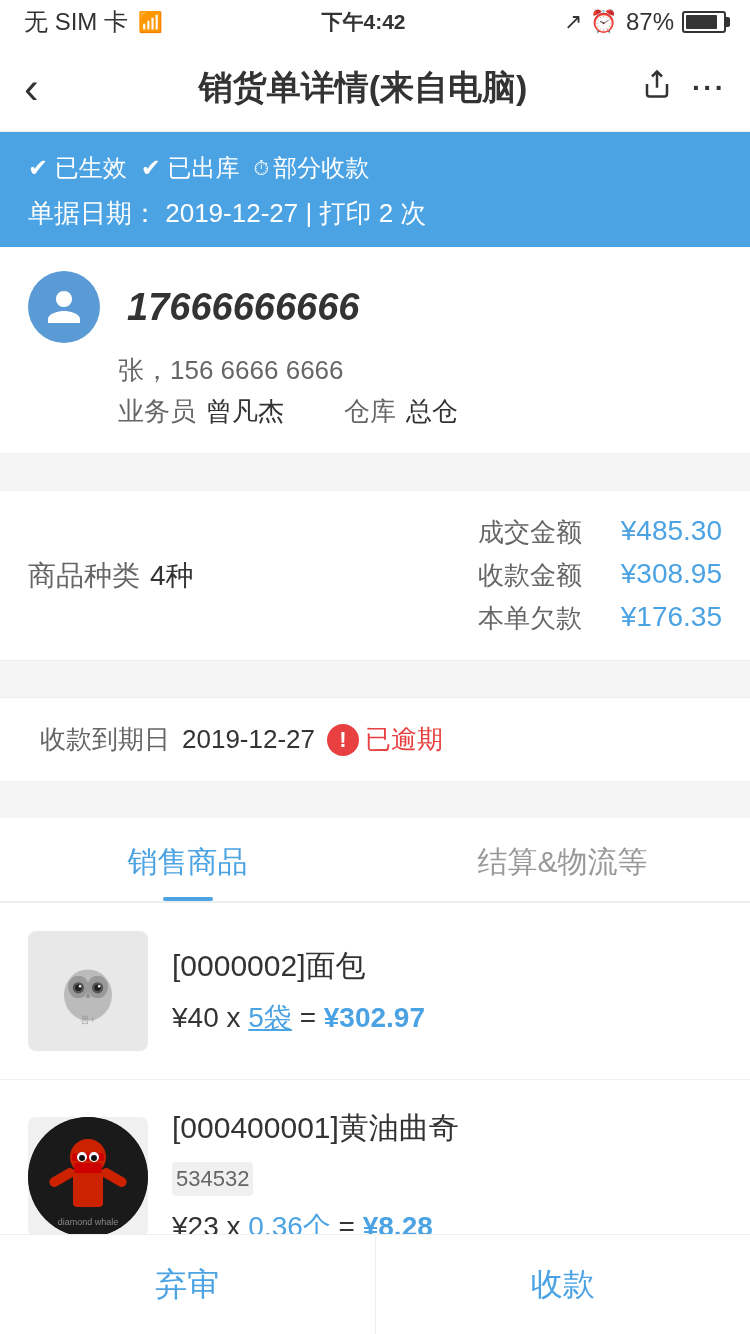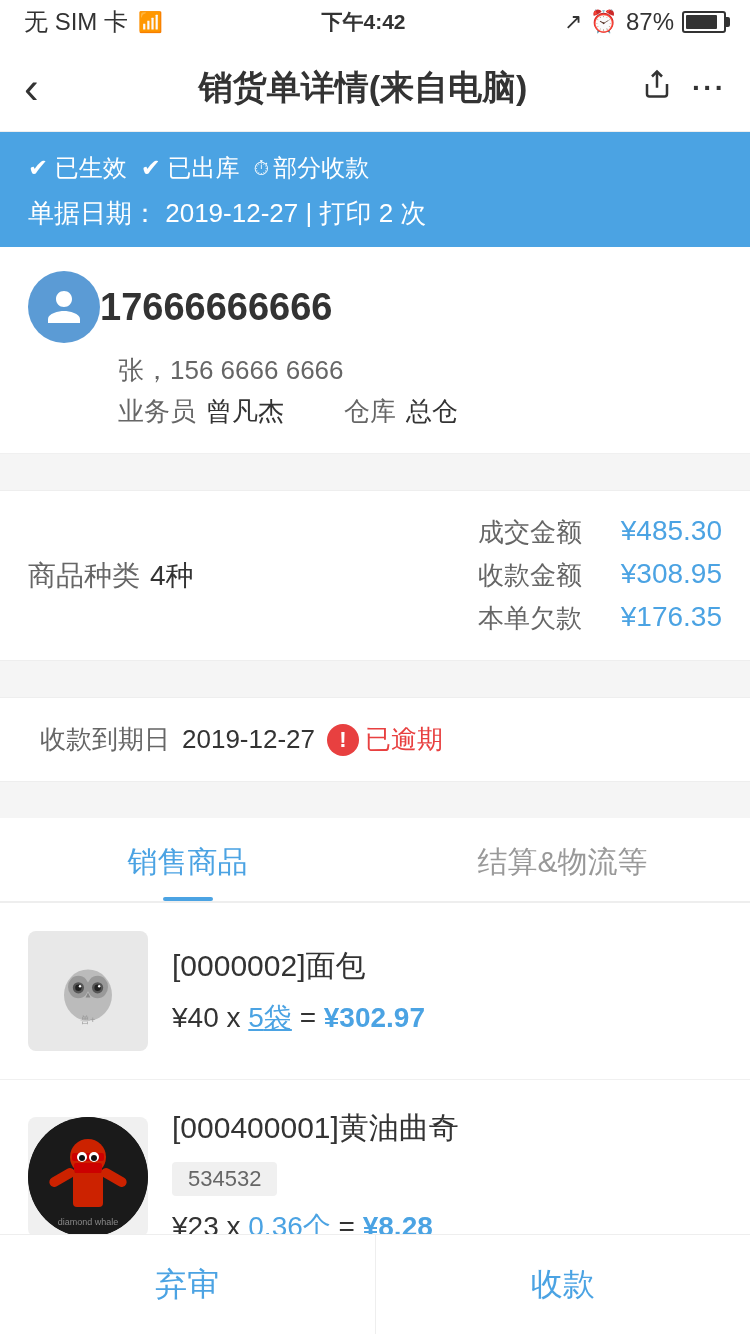--- a/index.html
+++ b/index.html
@@ -98,22 +98,23 @@
     
     .customer-section {
       background: #fff;
       padding: 24px 28px;
       margin-bottom: 0;
       border-bottom: 1px solid #f0f0f0;
     }
     .customer-row {
       display: flex;
       align-items: center;
-      gap: 0;
+      gap: 27px;
       margin-bottom: 10px;
+      font-style: italic;
     }
     .customer-avatar {
       width: 72px; height: 72px;
       border-radius: 50%;
       background: #5B9BD5;
       display: flex; align-items: center; justify-content: center;
       color: #fff;
       font-size: 36px;
       flex-shrink: 0;
     }
@@ -240,21 +241,21 @@
       font-size: 30px;
       color: #333;
       margin-bottom: 12px;
       font-weight: 500;
     }
     .product-sku {
       display: inline-block;
       background: #f0f0f0;
       color: #666;
       font-size: 22px;
-      padding: 4px 16px;
+      padding: 4px 4px;
       border-radius: 4px;
       margin-bottom: 12px;
     }
     .product-price-row {
       font-size: 28px;
       color: #333;
     }
     .price-qty { color: #4BA3E3; text-decoration: underline; }
     .price-total { color: #4BA3E3; font-weight: 600; }
 

